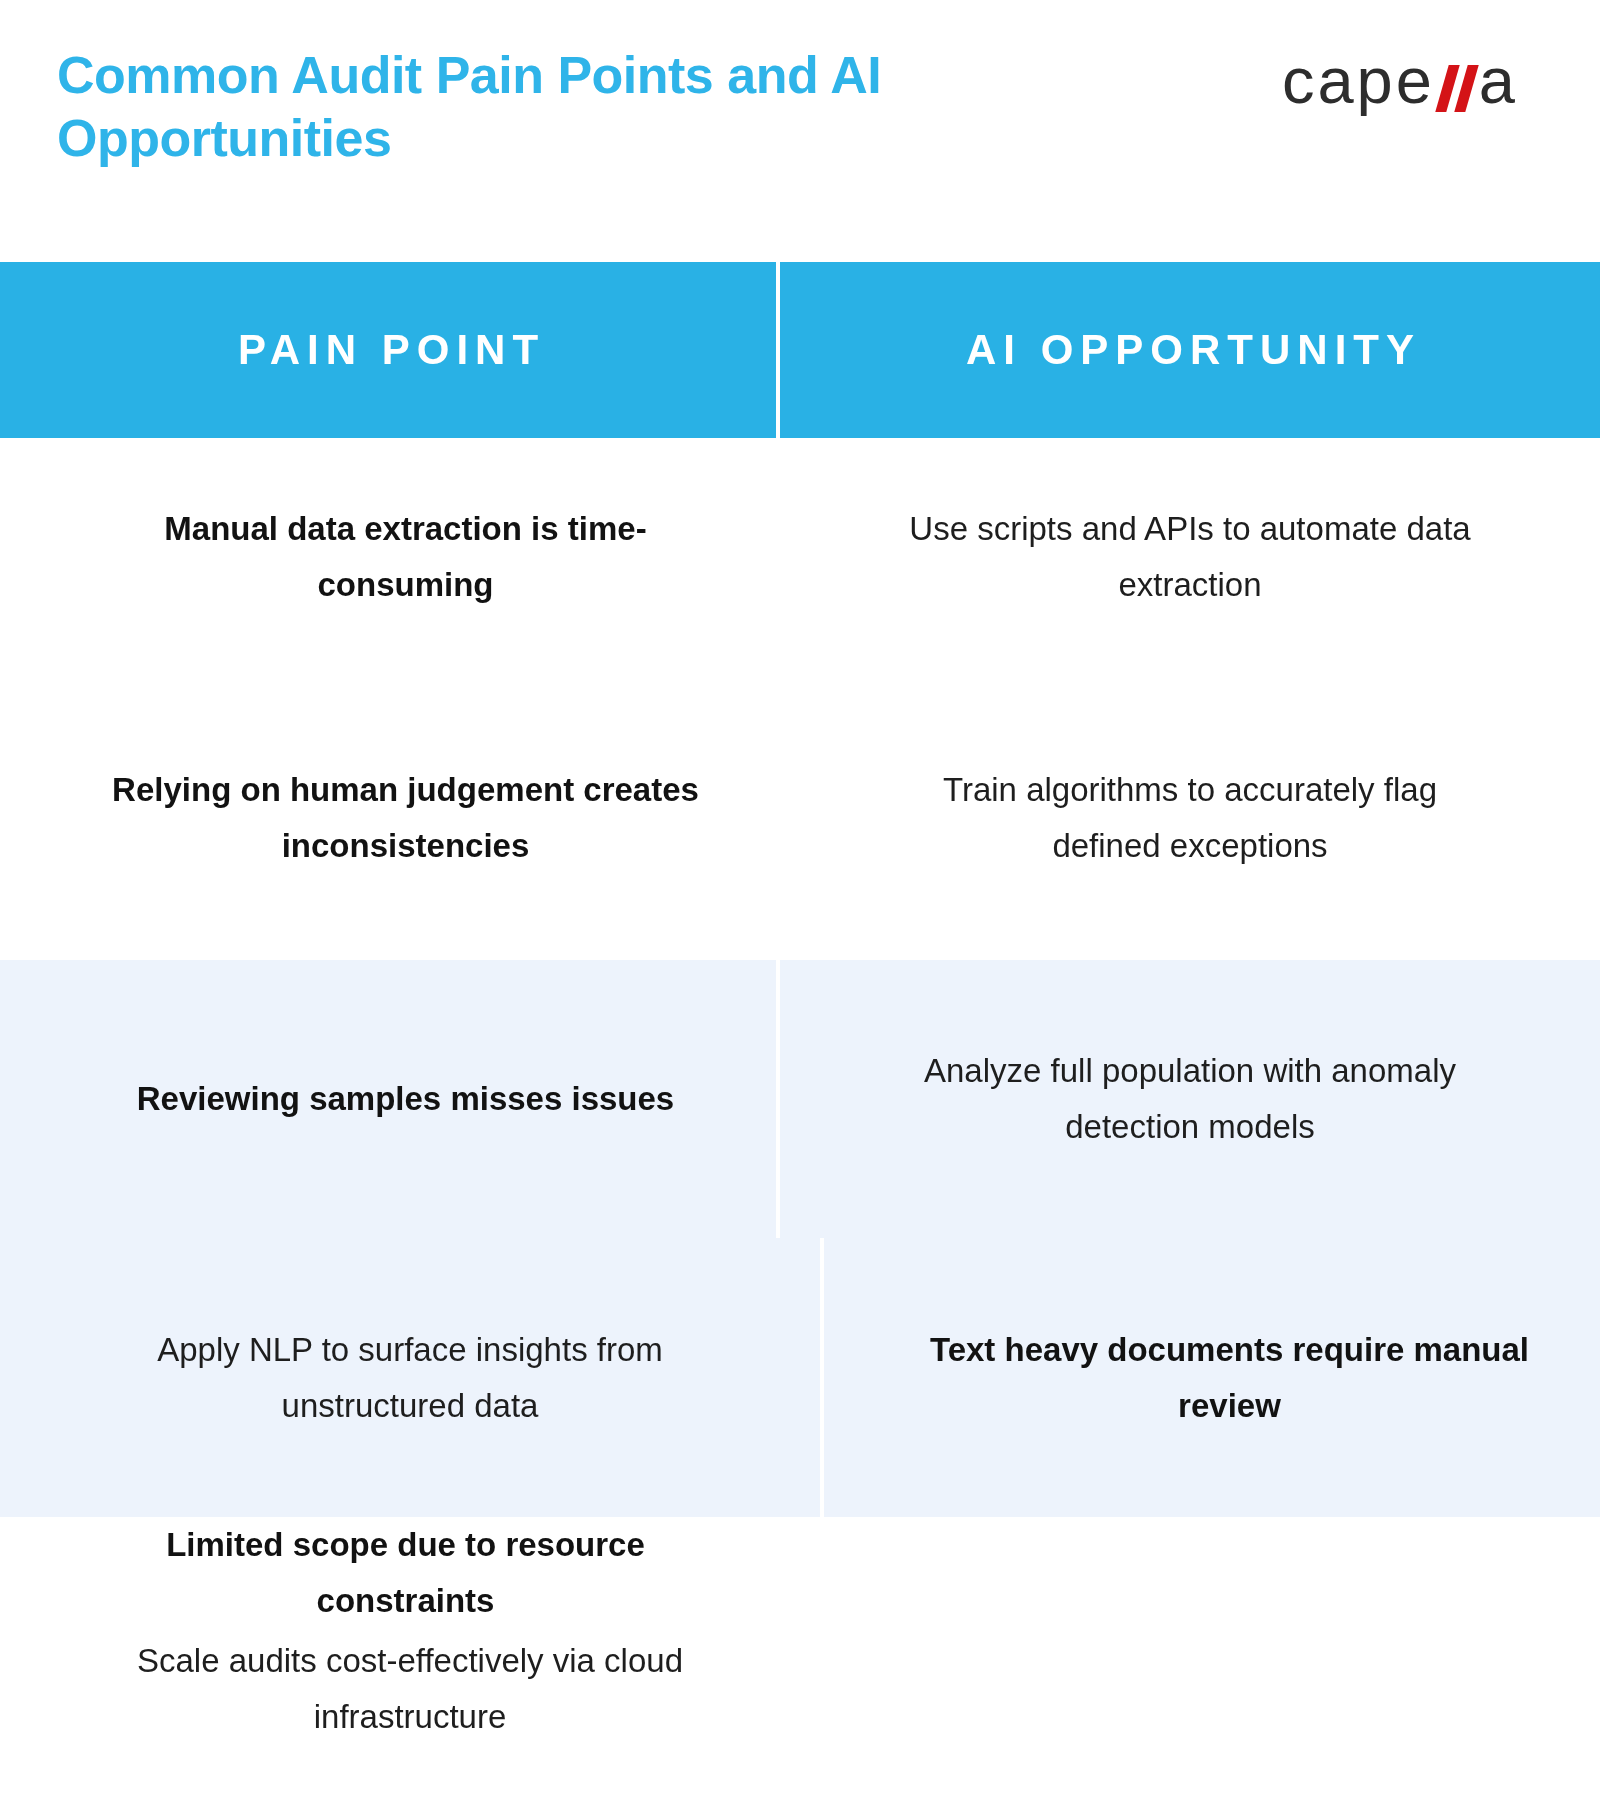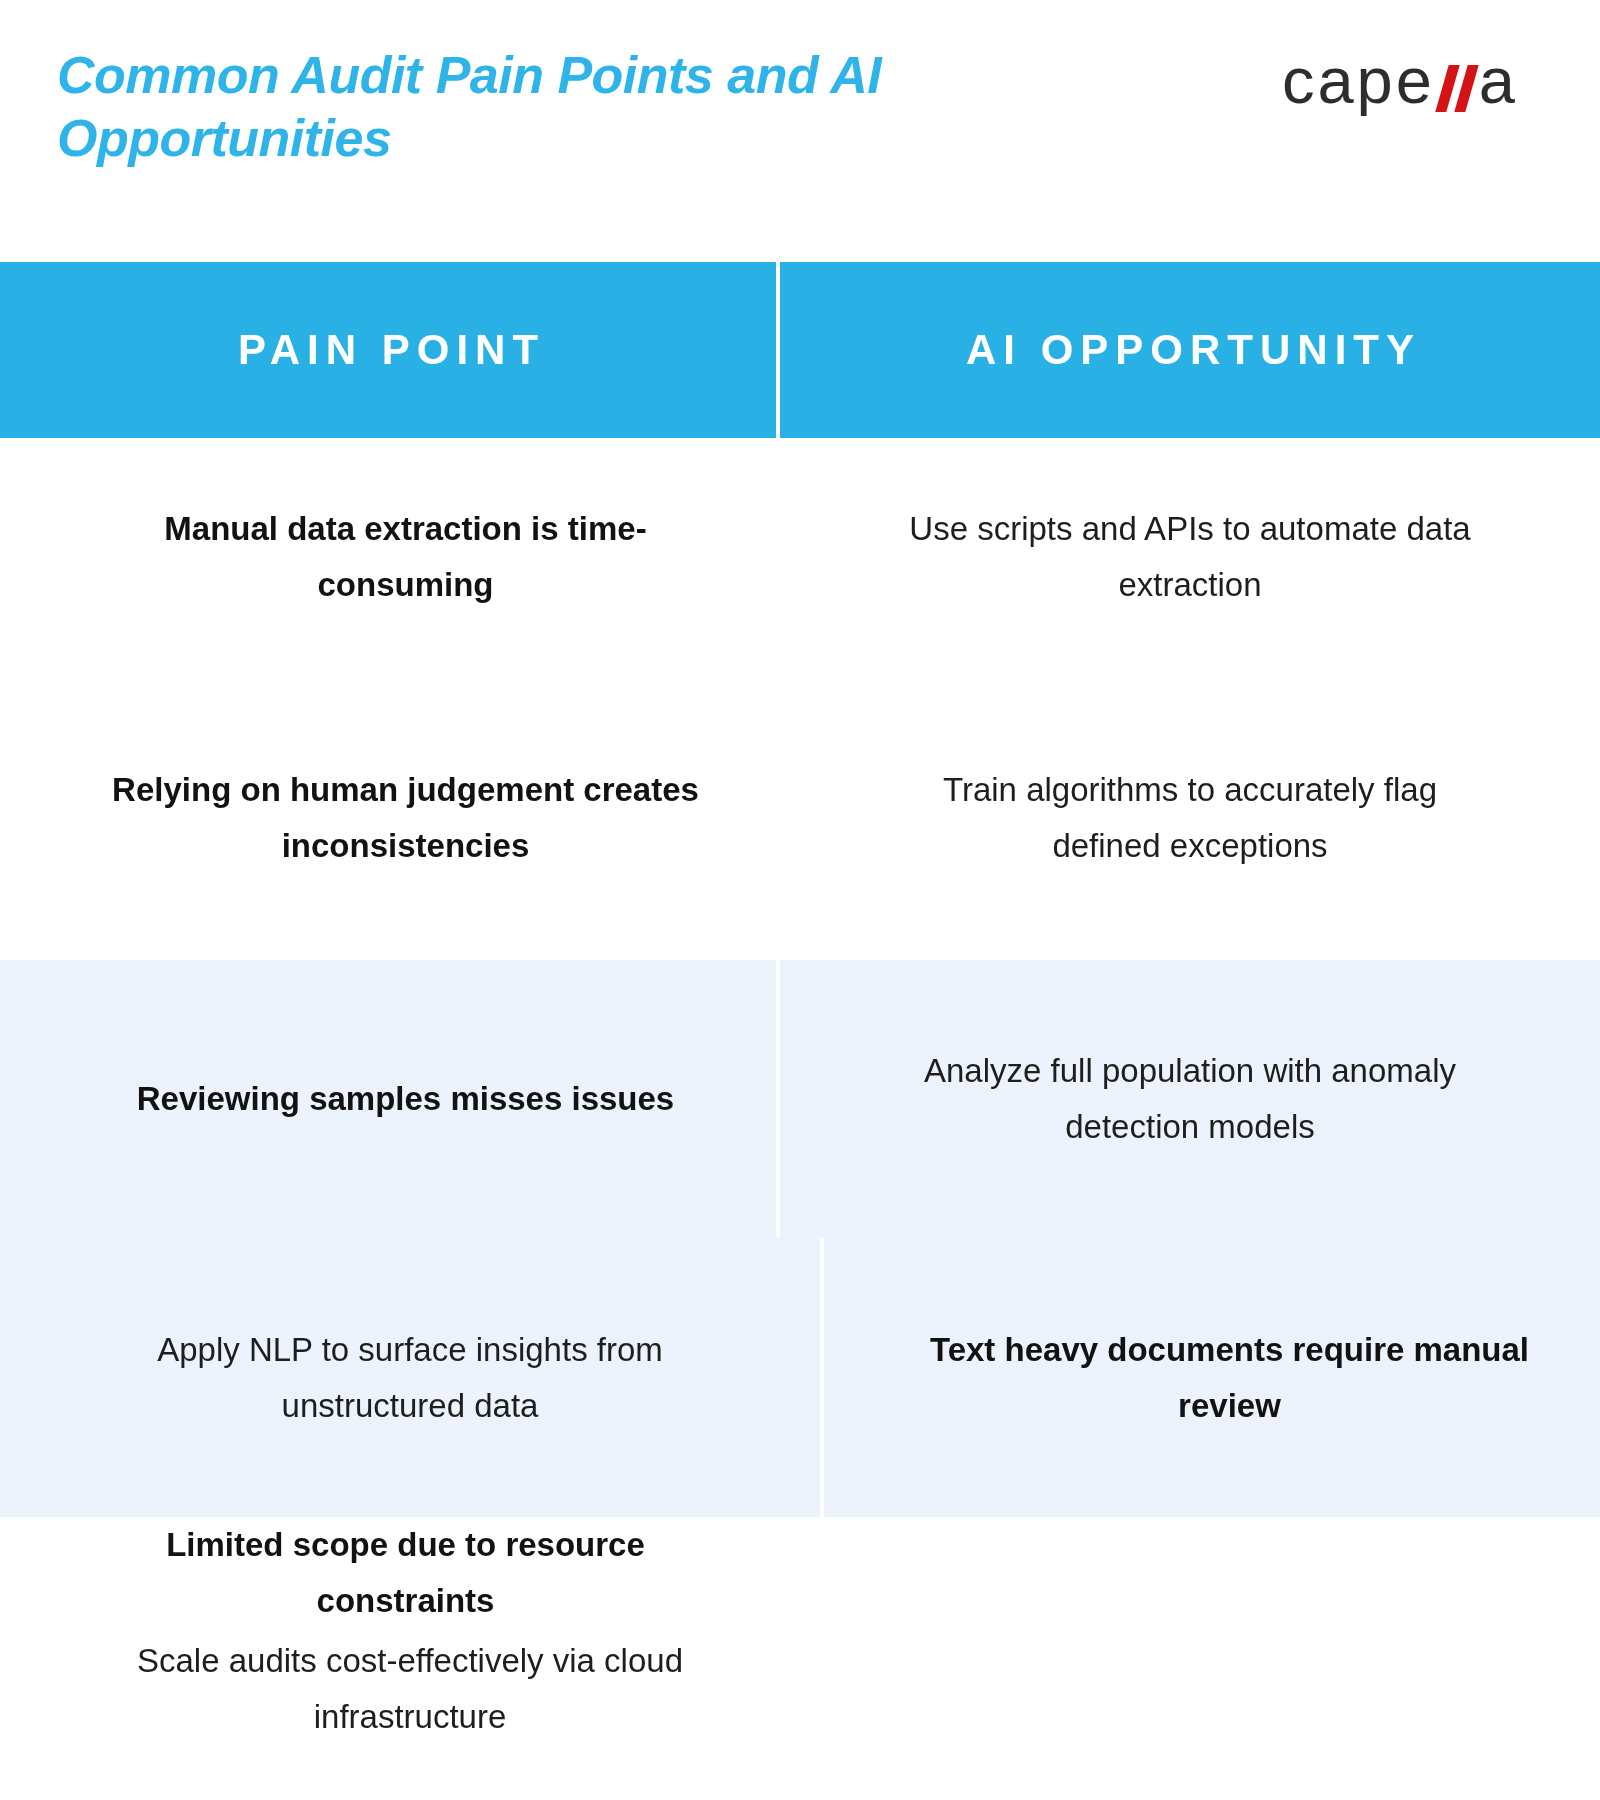--- a/index.html
+++ b/index.html
@@ -22,21 +22,20 @@
   .page-title {
     position: absolute;
     left: 57px; top: 44px;
     width: 900px;
     font-size: 52px;
     font-weight: 700;
     line-height: 63px;
     letter-spacing: -0.5px;
     color: var(--title-blue, #2fb4e9);
     white-space: pre-line;
-    font-style: italic;
   }
   .logo {
     position: absolute;
     top: 48px; right: 82px;
     display: flex;
     align-items: flex-end;
     color: var(--logo-gray, #2d2d2d);
     font-size: 65px;
     font-weight: 300;
     letter-spacing: 3px;

